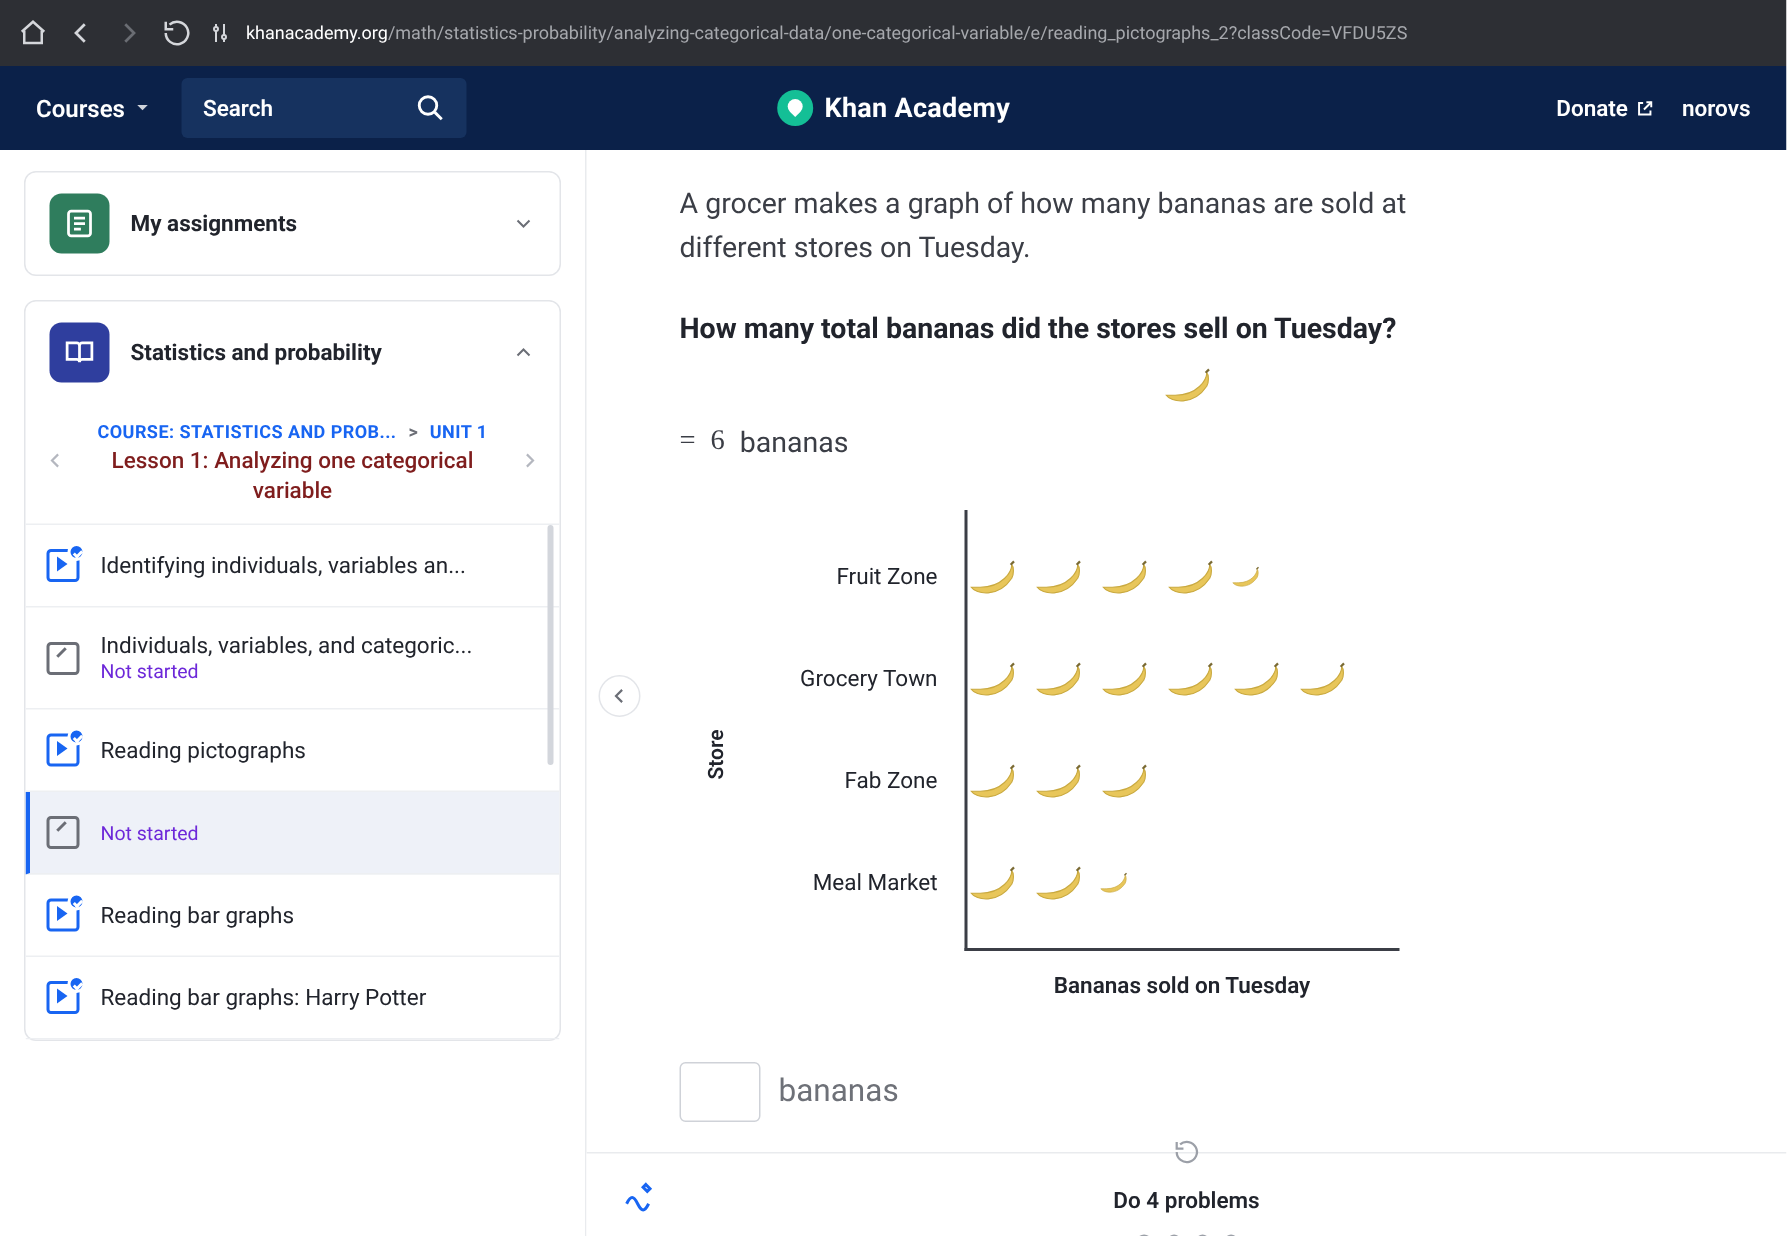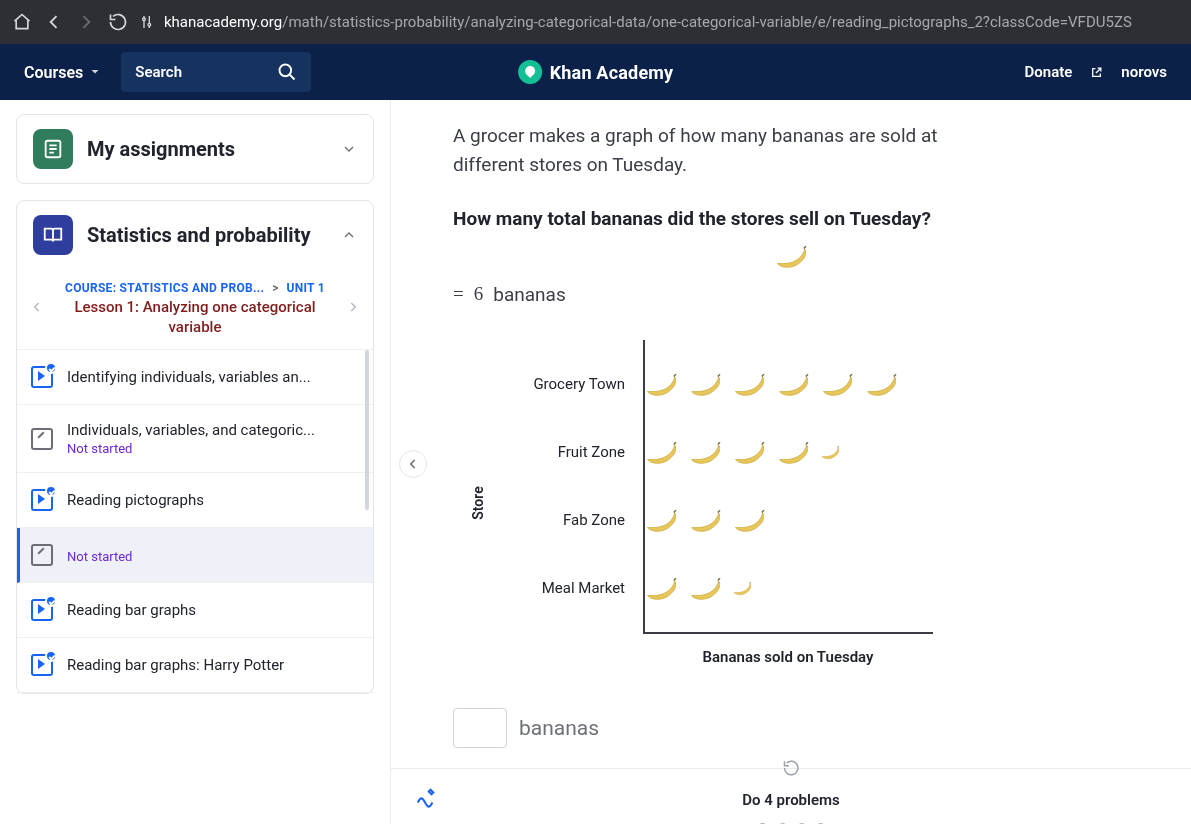--- a/index.html
+++ b/index.html
@@ -2,45 +2,45 @@
 <html><head>
 <meta charset="utf-8">
 <style>
 * { margin:0; padding:0; box-sizing:border-box; }
 body { font-family: -apple-system, BlinkMacSystemFont, "Segoe UI", Roboto, Arial, sans-serif; background:#fff; color:#21242c; width:1191px; height:824px; overflow:hidden; }
 
 
 .browser-bar { background:#2d2f34; height:44px; display:flex; align-items:center; padding:0 12px; gap:12px; }
 .browser-bar .bicon { width:20px; height:20px; color:#d5d7db; display:flex; align-items:center; justify-content:center; cursor:pointer; }
 .browser-bar .bicon.disabled { color:#6a6d73; cursor:default; }
-.url-bar { flex:1; display:flex; align-items:center; gap:8px; color:#d5d7db; font-size:15px; overflow:hidden; white-space:nowrap; }
+.url-bar { flex:1; display:flex; align-items:center; gap:8px; color:#d5d7db; font-size:12px; overflow:hidden; white-space:nowrap; }
 .url-host { color:#fff; }
 .url-path { color:#a6a8ad; }
 
 
 .topnav { background:#0b2149; height:56px; display:flex; align-items:center; padding:0 24px; color:#fff; gap:20px; }
 .courses-btn { display:flex; align-items:center; gap:6px; font-weight:600; font-size:16px; cursor:pointer; }
 .search-box { background:#16325f; border-radius:4px; height:40px; display:flex; align-items:center; padding:0 14px; gap:12px; width:190px; }
 .search-box .lbl { color:#fff; font-weight:600; font-size:15px; }
 .brand { display:flex; align-items:center; gap:8px; margin-left:auto; margin-right:auto; position:absolute; left:50%; transform:translateX(-50%); }
 .brand-logo { width:24px; height:24px; background:#14bf96; border-radius:50%; position:relative; }
 .brand-logo::before { content:""; position:absolute; width:10px; height:10px; background:#fff; border-radius:50% 50% 0 50%; top:6px; left:7px; transform:rotate(45deg); }
 .brand-name { font-weight:700; font-size:18px; letter-spacing:0.2px; }
 .topnav-right { margin-left:auto; display:flex; align-items:center; gap:18px; font-size:15px; font-weight:600; }
-.donate { display:flex; align-items:center; gap:18px; }
+.donate { display:flex; align-items:center; gap:5px; }
 
 
 .workspace { display:flex; height:calc(824px - 44px - 56px); position:relative; }
 .sidebar { width:390px; padding:14px 16px; background:#fff; overflow:hidden;}
 .main { flex:1; position:relative; background:#fff; border-left:1px solid #e9ebee; }
 
 
 .card { border:1px solid #e3e5e9; border-radius:8px; background:#fff; margin-bottom:16px; }
 .card-header { display:flex; align-items:center; padding:14px 16px; gap:14px; cursor:pointer; }
-.card-title { font-weight:700; font-size:20px; flex:1; }
+.card-title { font-weight:700; font-size:15px; flex:1; }
 .card-chevron { color:#6b6e76; }
 .sq-icon { width:40px; height:40px; border-radius:8px; display:flex; align-items:center; justify-content:center; flex-shrink:0; }
 .sq-icon.green { background:#2f7d5d; }
 .sq-icon.blue { background:#2f3e9e; }
 .sq-icon svg { width:22px; height:22px; }
 
 
 .lesson-nav { padding:8px 8px 0 8px; }
 .bc-row { display:flex; align-items:center; gap:8px; }
 .bc-arrow { width:24px; height:24px; color:#b4b7bf; display:flex; align-items:center; justify-content:center; cursor:pointer; }
@@ -306,20 +306,54 @@
         <span style="font-family:serif">6</span>
         <span>bananas</span>
       </div>
 
       <div class="picto-wrap">
         <div class="ylabel">Store</div>
         <div style="display:flex">
           <div style="width:150px"></div>
           <div>
             <div class="axis-box" id="picto-rows"><div class="prow">
+                  <div class="rlabel">Fruit Zone</div>
+                  <div class="bananas">
+                    <div class="banana">
+                      <svg viewBox="0 0 48 40" width="36" height="30">
+                        <path d="M6 30 C 10 36, 30 40, 42 22 C 44 18, 44 12, 42 10 C 42 16, 34 30, 14 30 C 10 30, 8 30, 6 30 Z" fill="#e8c65a" stroke="#c9a93f" stroke-width="1"></path>
+                        <path d="M41 10 l3 -3" stroke="#7a6a33" stroke-width="2"></path>
+                      </svg>
+                    </div>
+                    <div class="banana">
+                      <svg viewBox="0 0 48 40" width="36" height="30">
+                        <path d="M6 30 C 10 36, 30 40, 42 22 C 44 18, 44 12, 42 10 C 42 16, 34 30, 14 30 C 10 30, 8 30, 6 30 Z" fill="#e8c65a" stroke="#c9a93f" stroke-width="1"></path>
+                        <path d="M41 10 l3 -3" stroke="#7a6a33" stroke-width="2"></path>
+                      </svg>
+                    </div>
+                    <div class="banana">
+                      <svg viewBox="0 0 48 40" width="36" height="30">
+                        <path d="M6 30 C 10 36, 30 40, 42 22 C 44 18, 44 12, 42 10 C 42 16, 34 30, 14 30 C 10 30, 8 30, 6 30 Z" fill="#e8c65a" stroke="#c9a93f" stroke-width="1"></path>
+                        <path d="M41 10 l3 -3" stroke="#7a6a33" stroke-width="2"></path>
+                      </svg>
+                    </div>
+                    <div class="banana">
+                      <svg viewBox="0 0 48 40" width="36" height="30">
+                        <path d="M6 30 C 10 36, 30 40, 42 22 C 44 18, 44 12, 42 10 C 42 16, 34 30, 14 30 C 10 30, 8 30, 6 30 Z" fill="#e8c65a" stroke="#c9a93f" stroke-width="1"></path>
+                        <path d="M41 10 l3 -3" stroke="#7a6a33" stroke-width="2"></path>
+                      </svg>
+                    </div>
+                    <div class="banana half">
+                      <svg viewBox="0 0 48 40" width="22" height="18">
+                        <path d="M6 30 C 10 36, 30 40, 42 22 C 44 18, 44 12, 42 10 C 42 16, 34 30, 14 30 C 10 30, 8 30, 6 30 Z" fill="#e8c65a" stroke="#c9a93f" stroke-width="1"></path>
+                        <path d="M41 10 l3 -3" stroke="#7a6a33" stroke-width="2"></path>
+                      </svg>
+                    </div>
+                  </div>
+                </div><div class="prow">
                   <div class="rlabel">Grocery Town</div>
                   <div class="bananas">
                     <div class="banana">
                       <svg viewBox="0 0 48 40" width="36" height="30">
                         <path d="M6 30 C 10 36, 30 40, 42 22 C 44 18, 44 12, 42 10 C 42 16, 34 30, 14 30 C 10 30, 8 30, 6 30 Z" fill="#e8c65a" stroke="#c9a93f" stroke-width="1"></path>
                         <path d="M41 10 l3 -3" stroke="#7a6a33" stroke-width="2"></path>
                       </svg>
                     </div>
                     <div class="banana">
                       <svg viewBox="0 0 48 40" width="36" height="30">
@@ -340,54 +374,20 @@
                       </svg>
                     </div>
                     <div class="banana">
                       <svg viewBox="0 0 48 40" width="36" height="30">
                         <path d="M6 30 C 10 36, 30 40, 42 22 C 44 18, 44 12, 42 10 C 42 16, 34 30, 14 30 C 10 30, 8 30, 6 30 Z" fill="#e8c65a" stroke="#c9a93f" stroke-width="1"></path>
                         <path d="M41 10 l3 -3" stroke="#7a6a33" stroke-width="2"></path>
                       </svg>
                     </div>
                     <div class="banana">
                       <svg viewBox="0 0 48 40" width="36" height="30">
-                        <path d="M6 30 C 10 36, 30 40, 42 22 C 44 18, 44 12, 42 10 C 42 16, 34 30, 14 30 C 10 30, 8 30, 6 30 Z" fill="#e8c65a" stroke="#c9a93f" stroke-width="1"></path>
-                        <path d="M41 10 l3 -3" stroke="#7a6a33" stroke-width="2"></path>
-                      </svg>
-                    </div>
-                  </div>
-                </div><div class="prow">
-                  <div class="rlabel">Fruit Zone</div>
-                  <div class="bananas">
-                    <div class="banana">
-                      <svg viewBox="0 0 48 40" width="36" height="30">
-                        <path d="M6 30 C 10 36, 30 40, 42 22 C 44 18, 44 12, 42 10 C 42 16, 34 30, 14 30 C 10 30, 8 30, 6 30 Z" fill="#e8c65a" stroke="#c9a93f" stroke-width="1"></path>
-                        <path d="M41 10 l3 -3" stroke="#7a6a33" stroke-width="2"></path>
-                      </svg>
-                    </div>
-                    <div class="banana">
-                      <svg viewBox="0 0 48 40" width="36" height="30">
-                        <path d="M6 30 C 10 36, 30 40, 42 22 C 44 18, 44 12, 42 10 C 42 16, 34 30, 14 30 C 10 30, 8 30, 6 30 Z" fill="#e8c65a" stroke="#c9a93f" stroke-width="1"></path>
-                        <path d="M41 10 l3 -3" stroke="#7a6a33" stroke-width="2"></path>
-                      </svg>
-                    </div>
-                    <div class="banana">
-                      <svg viewBox="0 0 48 40" width="36" height="30">
-                        <path d="M6 30 C 10 36, 30 40, 42 22 C 44 18, 44 12, 42 10 C 42 16, 34 30, 14 30 C 10 30, 8 30, 6 30 Z" fill="#e8c65a" stroke="#c9a93f" stroke-width="1"></path>
-                        <path d="M41 10 l3 -3" stroke="#7a6a33" stroke-width="2"></path>
-                      </svg>
-                    </div>
-                    <div class="banana">
-                      <svg viewBox="0 0 48 40" width="36" height="30">
-                        <path d="M6 30 C 10 36, 30 40, 42 22 C 44 18, 44 12, 42 10 C 42 16, 34 30, 14 30 C 10 30, 8 30, 6 30 Z" fill="#e8c65a" stroke="#c9a93f" stroke-width="1"></path>
-                        <path d="M41 10 l3 -3" stroke="#7a6a33" stroke-width="2"></path>
-                      </svg>
-                    </div>
-                    <div class="banana half">
-                      <svg viewBox="0 0 48 40" width="22" height="18">
                         <path d="M6 30 C 10 36, 30 40, 42 22 C 44 18, 44 12, 42 10 C 42 16, 34 30, 14 30 C 10 30, 8 30, 6 30 Z" fill="#e8c65a" stroke="#c9a93f" stroke-width="1"></path>
                         <path d="M41 10 l3 -3" stroke="#7a6a33" stroke-width="2"></path>
                       </svg>
                     </div>
                   </div>
                 </div><div class="prow">
                   <div class="rlabel">Fab Zone</div>
                   <div class="bananas">
                     <div class="banana">
                       <svg viewBox="0 0 48 40" width="36" height="30">

